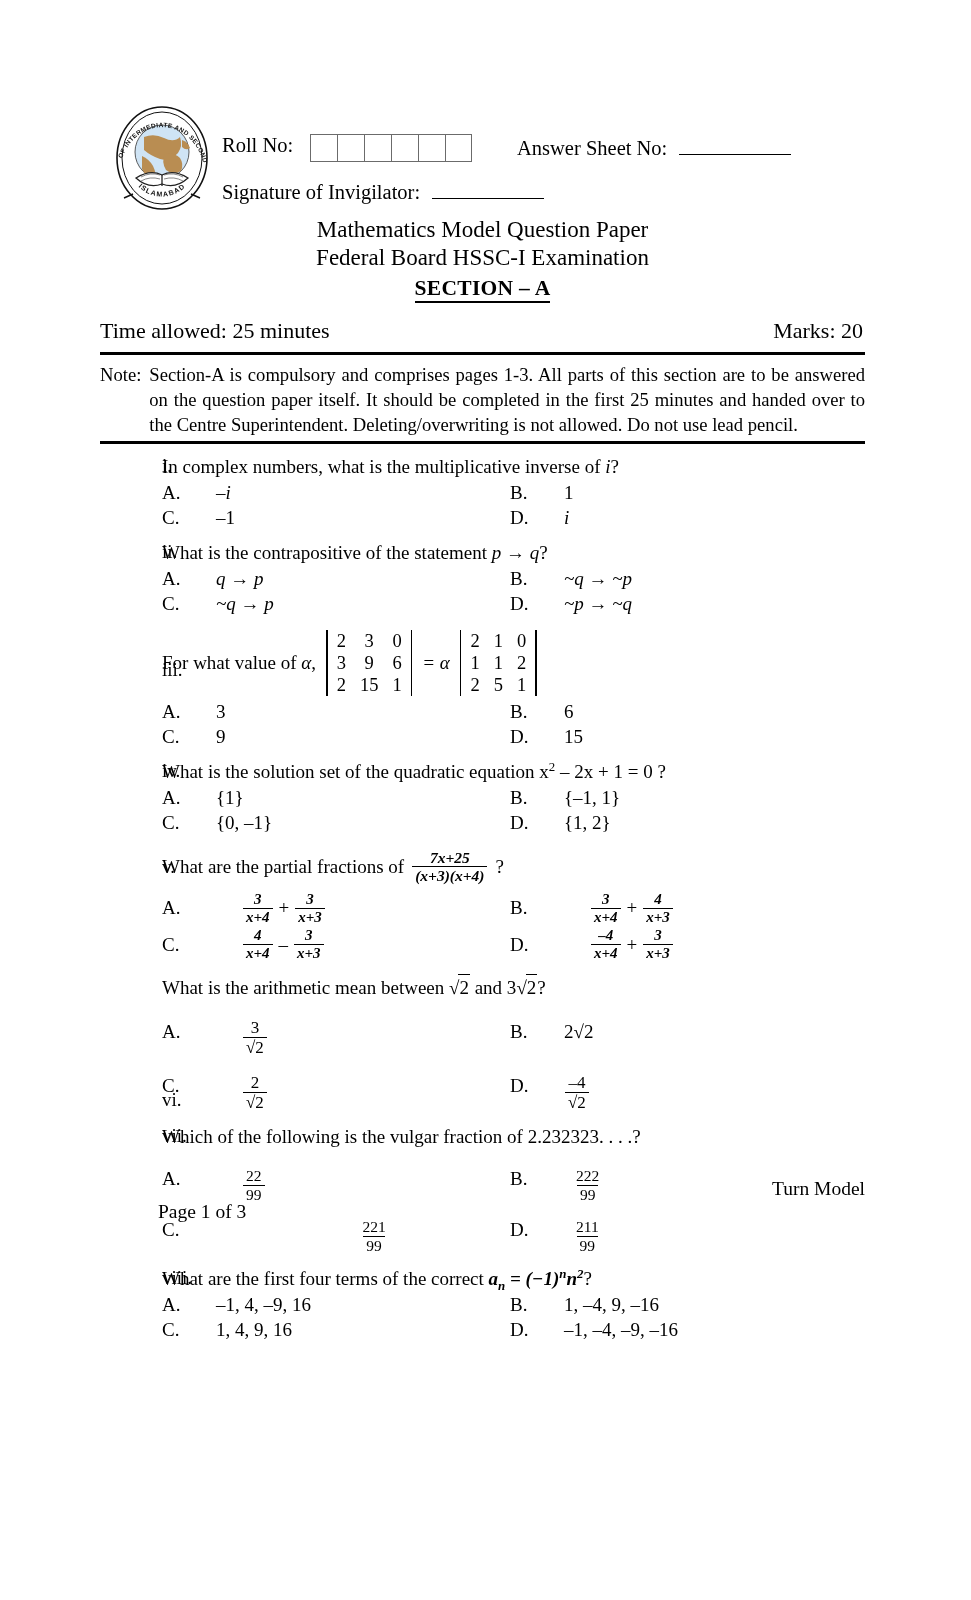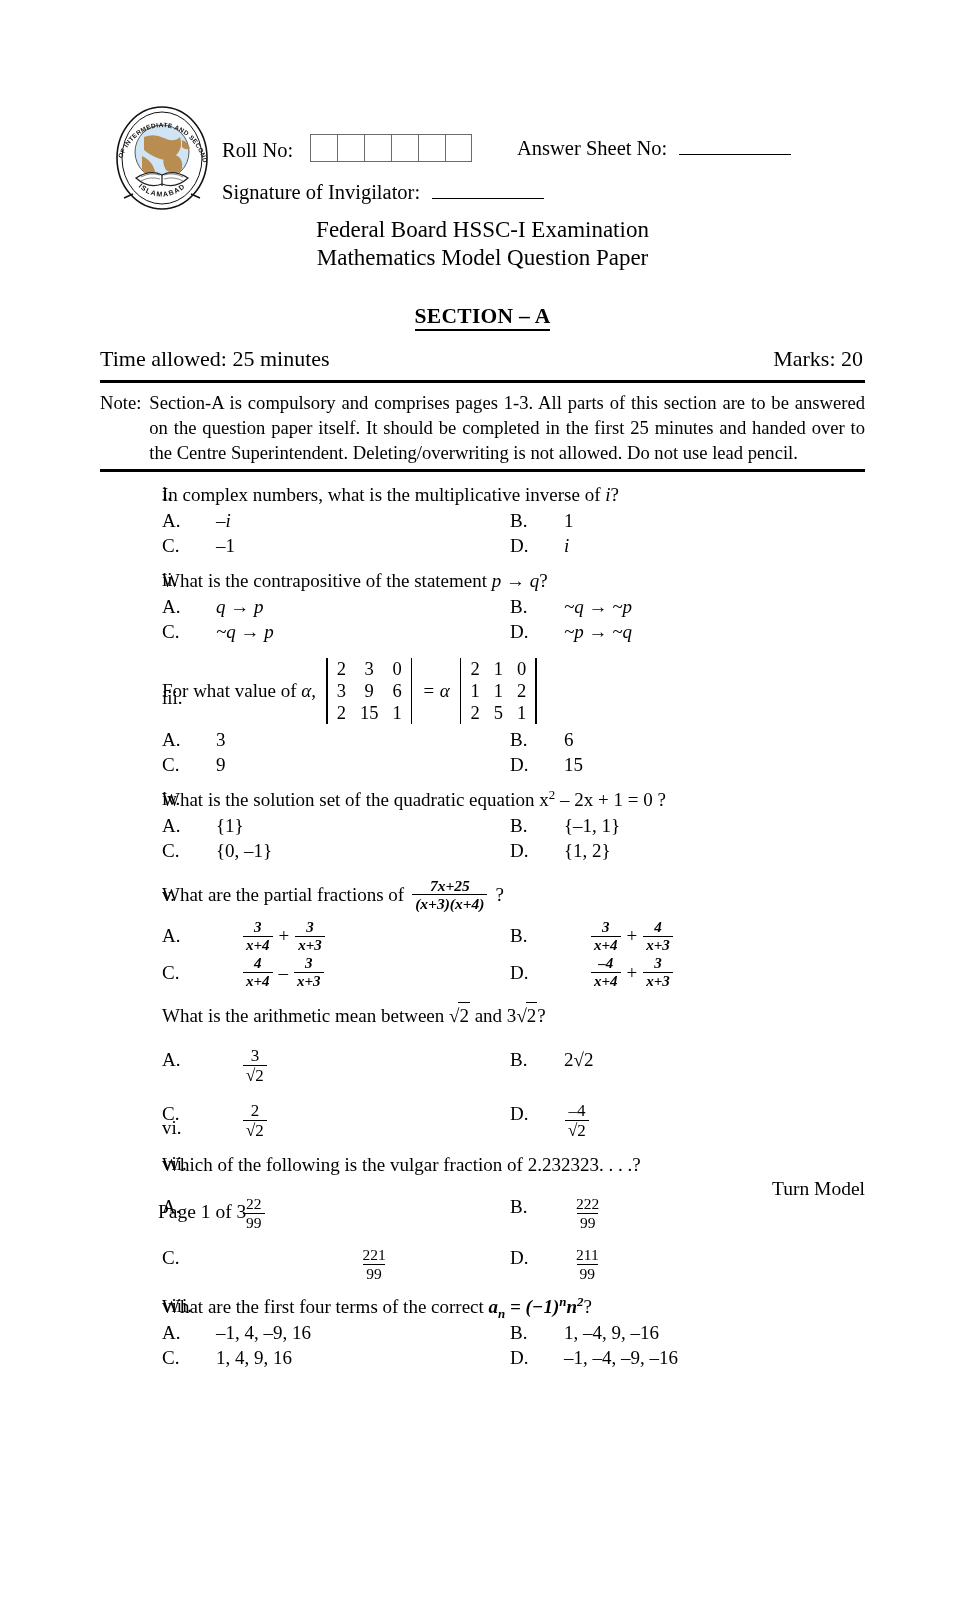--- a/index.html
+++ b/index.html
@@ -41,40 +41,40 @@
   .fld-line { display: flex; align-items: center; height: 44px; }
   .fld-label { font-size: 20.5px; white-space: nowrap; }
   .rollboxes { display: flex; margin-left: 17px; }
   .rollbox {
     width: 27px; height: 28px;
     border: 1.5px solid #6b6b6b;
     border-right: none;
     background: #fff;
   }
   .rollbox:last-child { border-right: 1.5px solid #6b6b6b; }
-  .col-a { width: 295px; display: flex; align-items: flex-end; font-family: Liberation Serif, serif; }
+  .col-a { width: 295px; display: flex; align-items: flex-start; font-family: Liberation Serif, serif; }
   .col-b { display: flex; align-items: center; }
   .blank-rule {
     display: inline-block;
     border-bottom: 1.6px solid #000;
     height: 0;
     margin-left: 12px;
     position: relative; top: 6px;
   }
   .rule-short { width: 103px; }
   .rule-med   { width: 112px; }
 
   
   .title-block { text-align: center; margin-top: 4px; }
   .title-line { font-size: 23px; line-height: 28px; }
   .section-head {
     text-align: center;
     font-weight: bold;
     font-size: 21.5px;
-    margin-top: 32px;
+    margin-top: 4px;
     letter-spacing: 0.3px;
   }
   .section-head span {
     border-bottom: 2px solid #000;
     padding-bottom: 1px;
   }
 
   .time-marks {
     display: flex; justify-content: space-between; align-items: baseline;
     margin-top: 17px;
@@ -255,22 +255,22 @@
           <div class="col-b">
             <span class="fld-label">Signature of Invigilator:</span>
             <span class="blank-rule rule-med"></span>
           </div>
         </div>
 
       </div>
     </div>
 
     <div class="title-block">
+      <div class="title-line">Mathematics Model Question Paper</div>
       <div class="title-line">Federal Board HSSC-I Examination</div>
-      <div class="title-line">Mathematics Model Question Paper</div>
     </div>
 
     <div class="section-head">
       <span>SECTION – A</span>
     </div>
 
     <div class="time-marks">
       <div>Time allowed: 25 minutes</div>
       <div>Marks: 20</div>
     </div>

